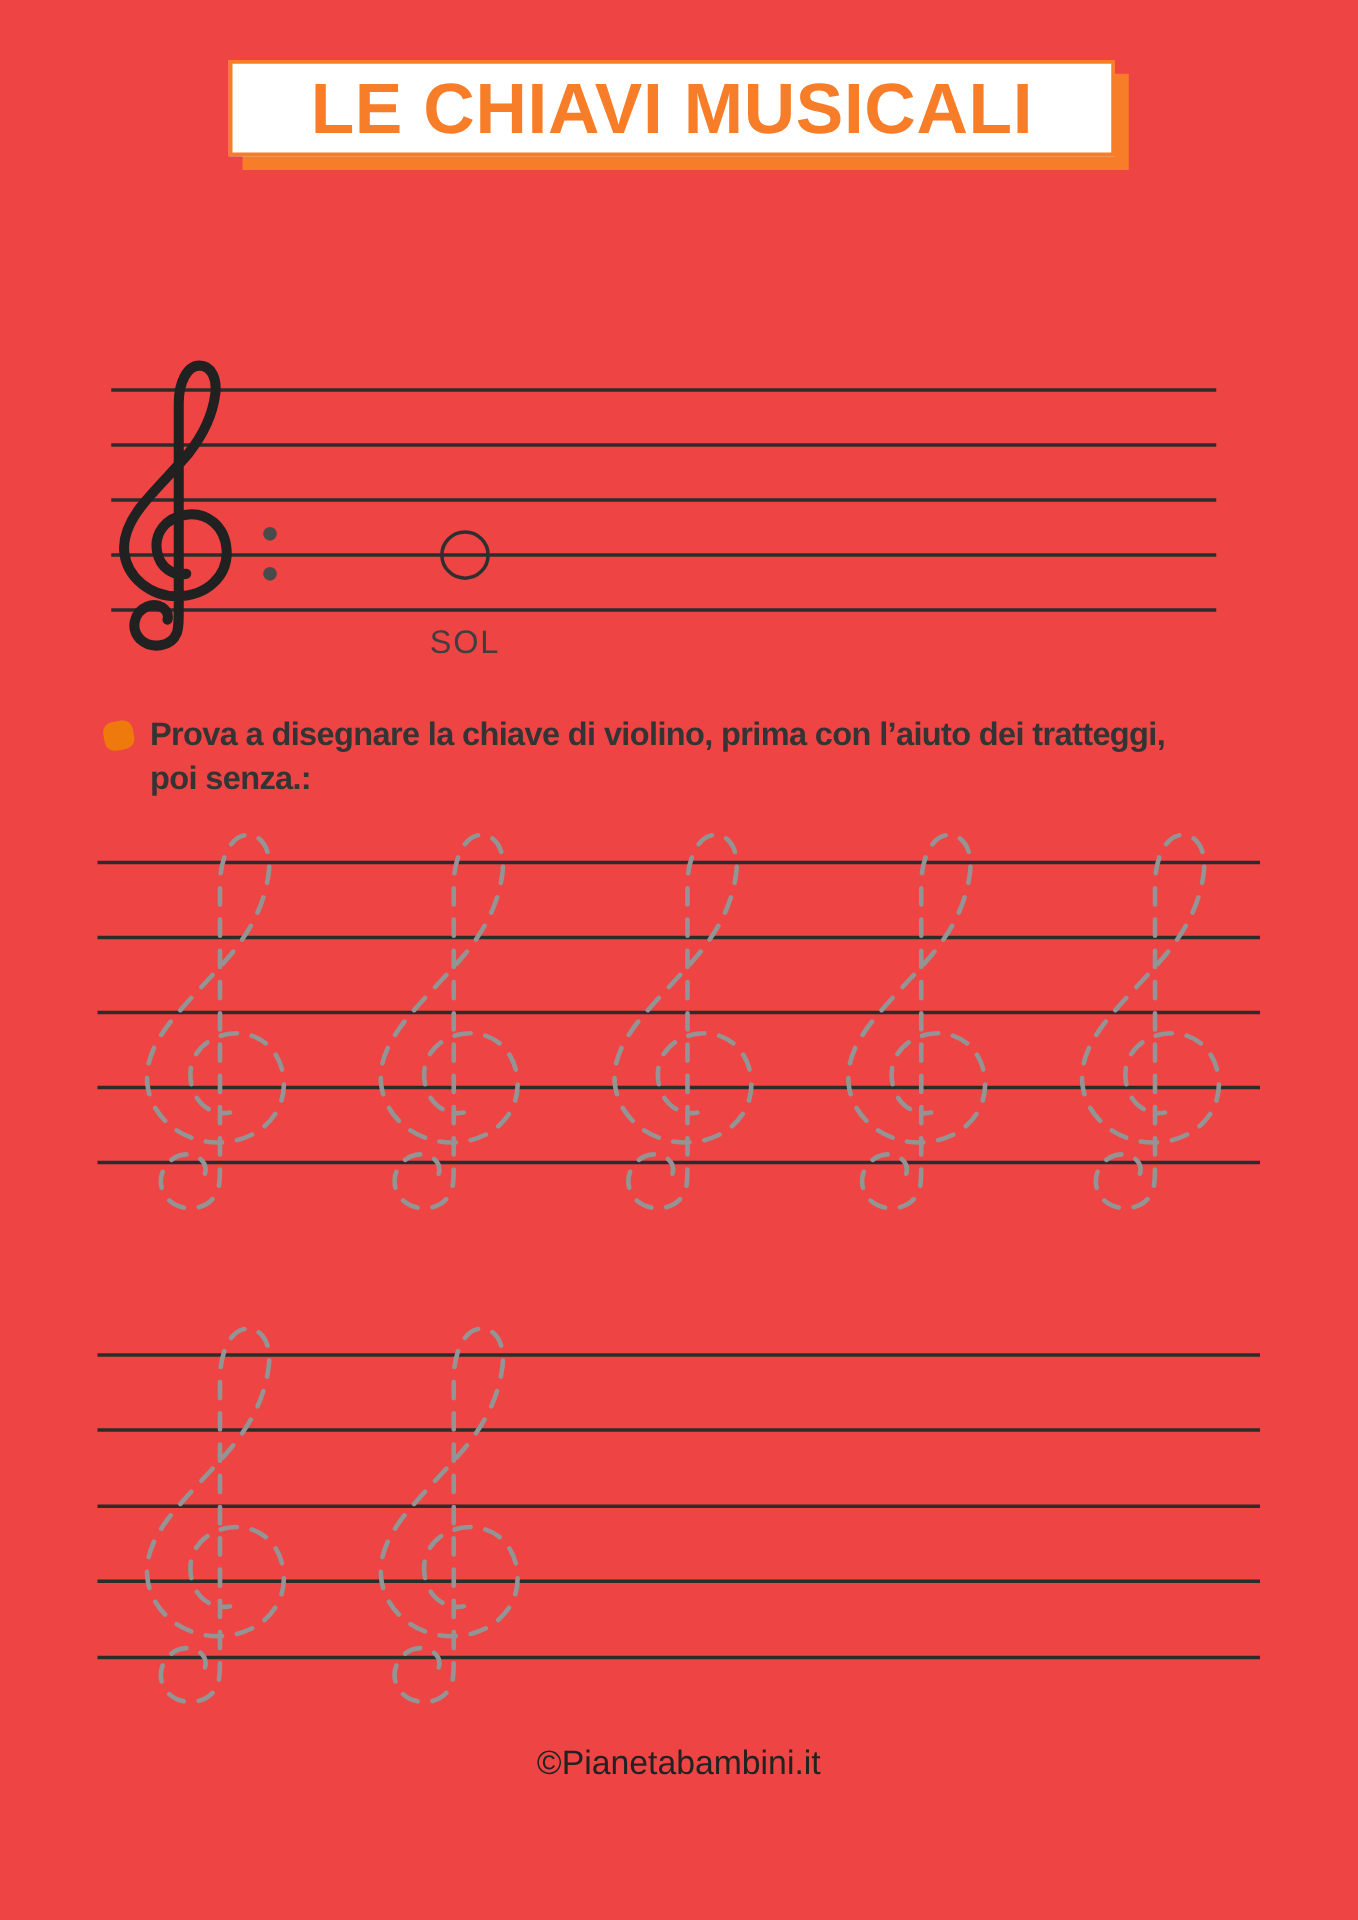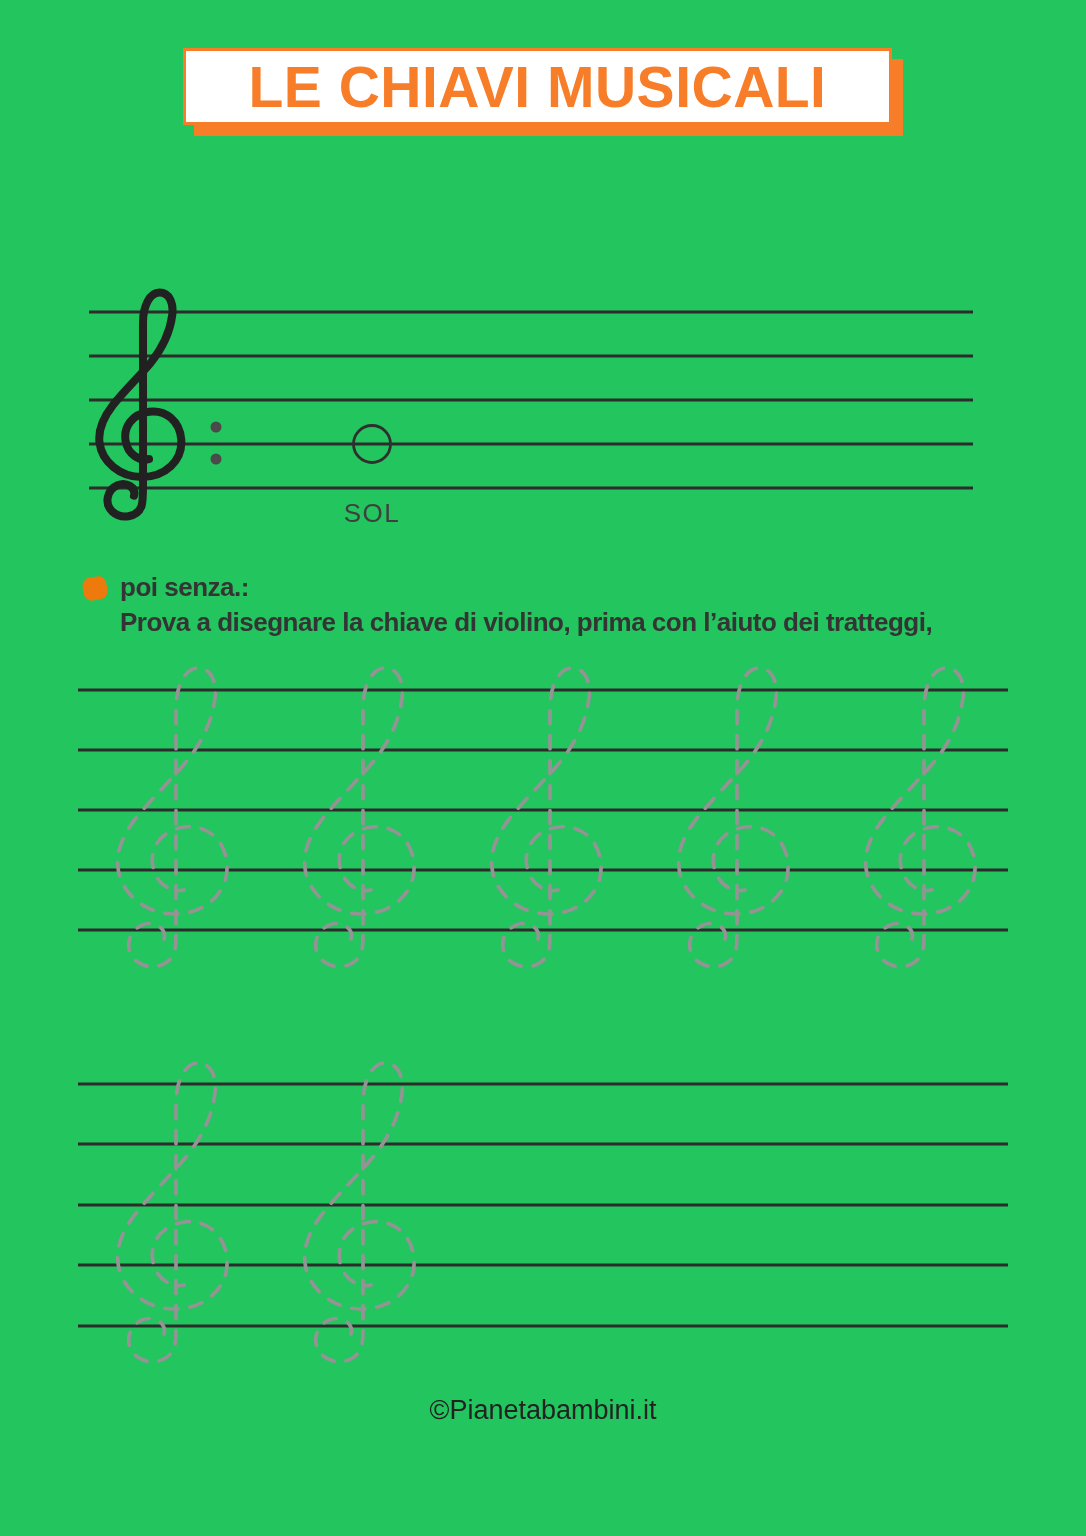--- a/index.html
+++ b/index.html
@@ -1,20 +1,20 @@
 <!DOCTYPE html>
 <html><head>
 <meta charset="utf-8">
 <style>
   html,body{margin:0;padding:0;background:#ffffff;}
   .page{
     position:relative;
     width:1086px;height:1536px;
     margin:0 auto;
-    background:#22c55e;
+    background:#ef4444;
     font-family:"Liberation Sans","DejaVu Sans",sans-serif;
     overflow:hidden;
   }
   
   .title-box{
     position:absolute;left:183px;top:48px;
     width:703px;height:71px;
     background:#ffffff;
     border:3px solid #f77d28;
     box-shadow:11px 11px 0 0 #f77d28;
@@ -111,19 +111,19 @@
       </g>
       <g stroke="#949494" stroke-width="3.7" stroke-dasharray="13 12">
         <use href="#clefPath" transform="translate(114,1057)"></use>
         <use href="#clefPath" transform="translate(301,1057)"></use>
       </g>
     </g>
   </svg>
 
   <div class="bullet"></div>
   <div class="exercise-text">
+    <div>Prova a disegnare la chiave di violino, prima con l’aiuto dei tratteggi,</div>
     <div>poi senza.:</div>
-    <div>Prova a disegnare la chiave di violino, prima con l’aiuto dei tratteggi,</div>
   </div>
 
   <div class="footer">©Pianetabambini.it</div>
 
 </div>
 
 </body></html>

